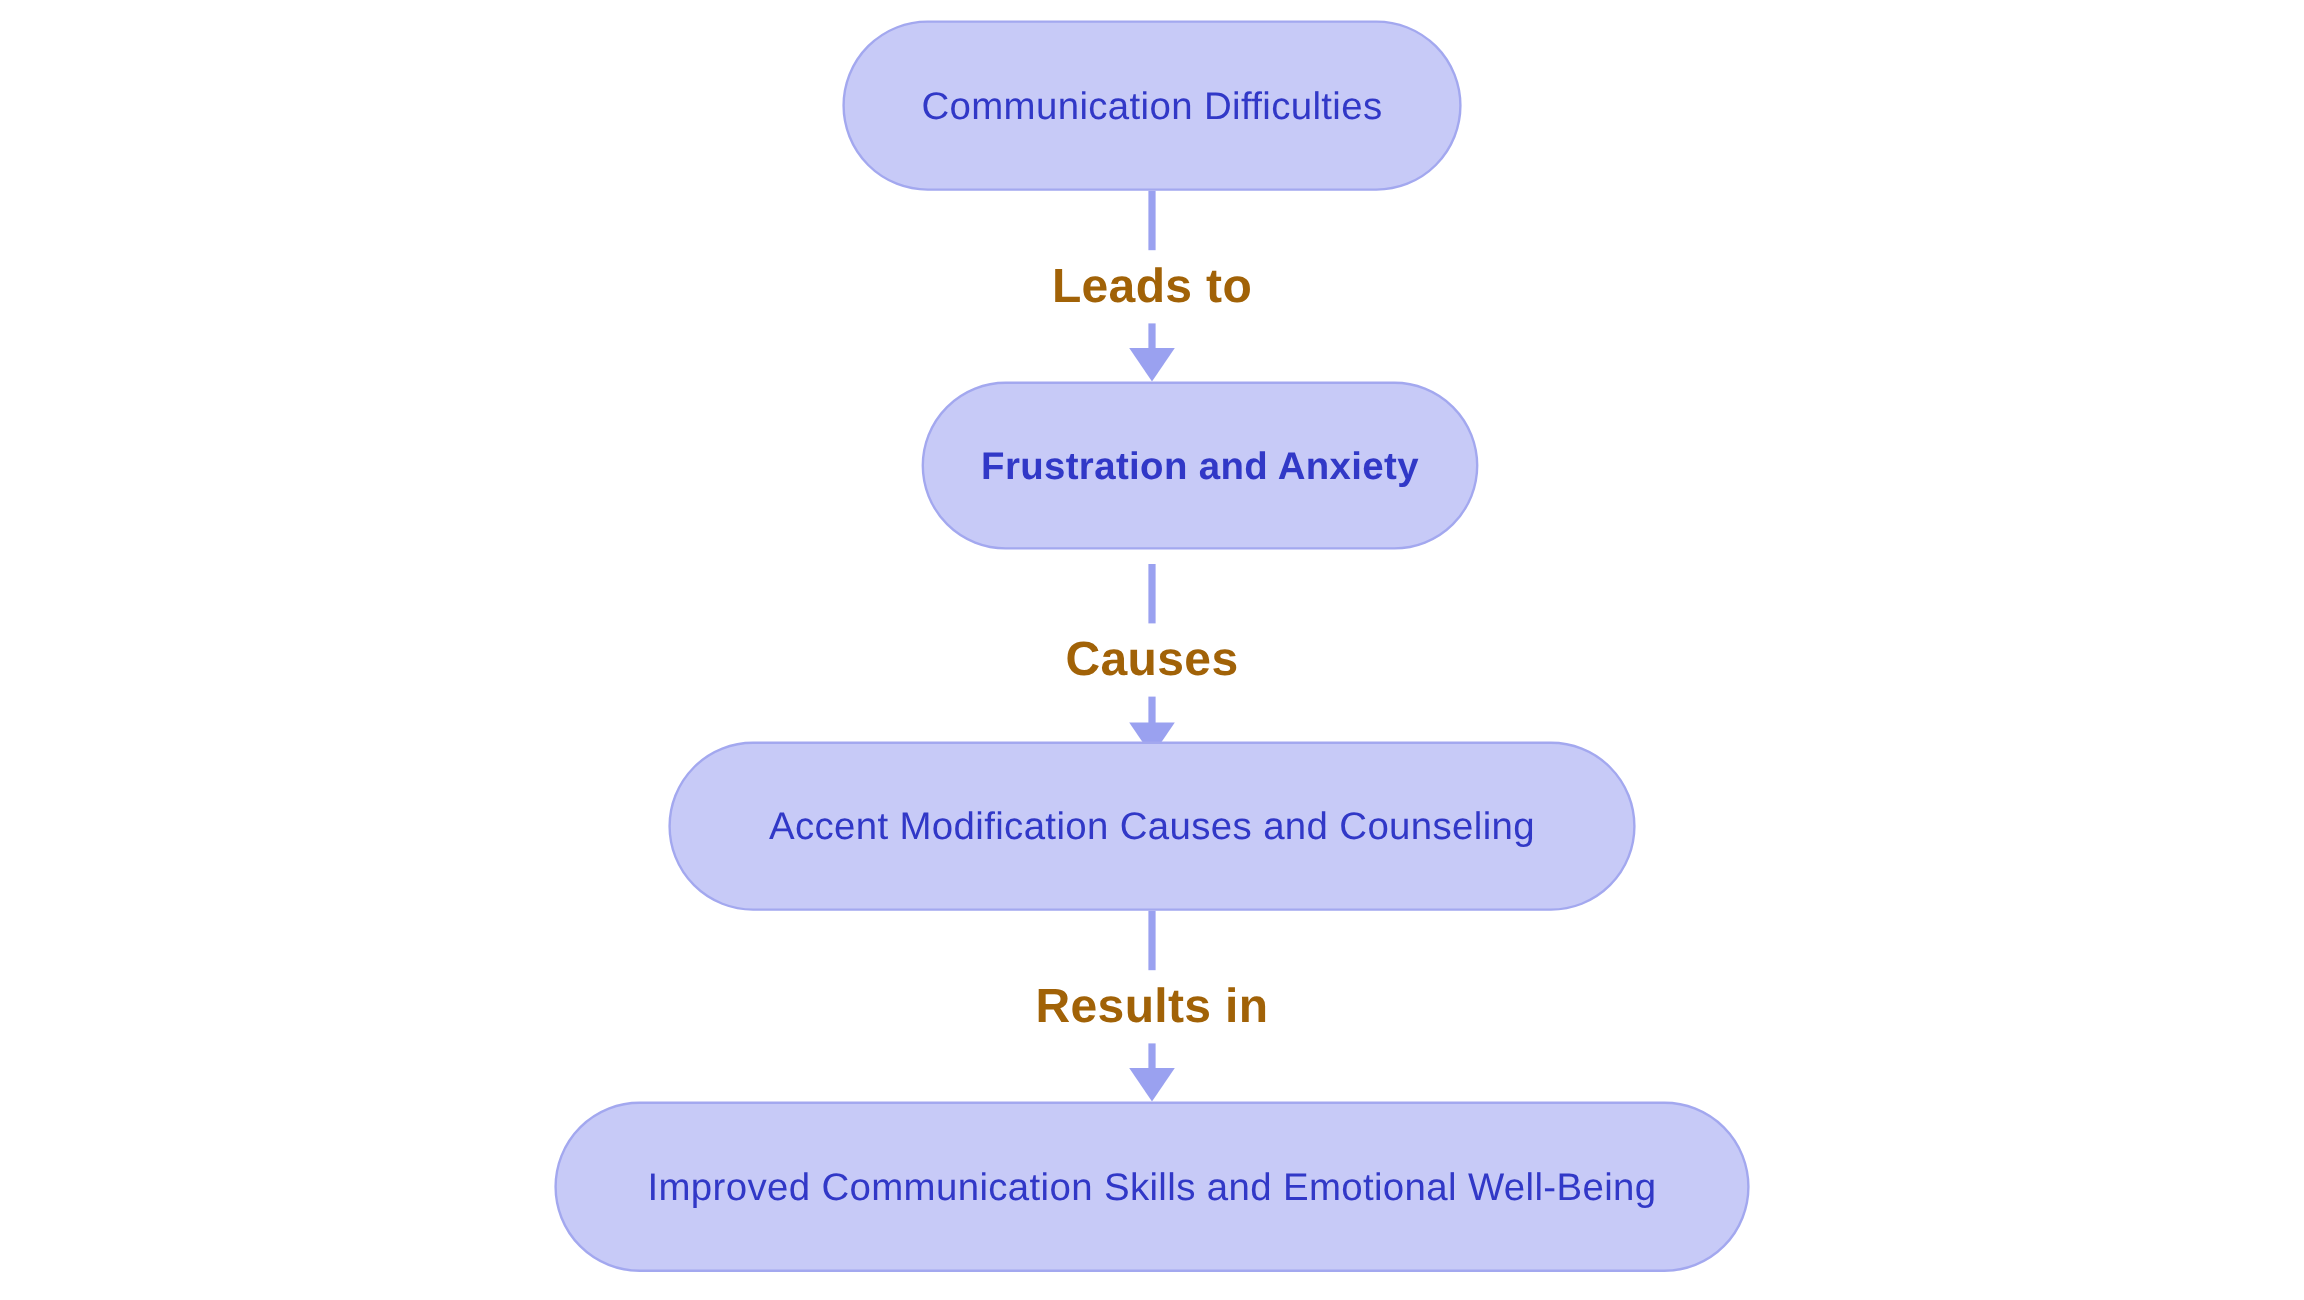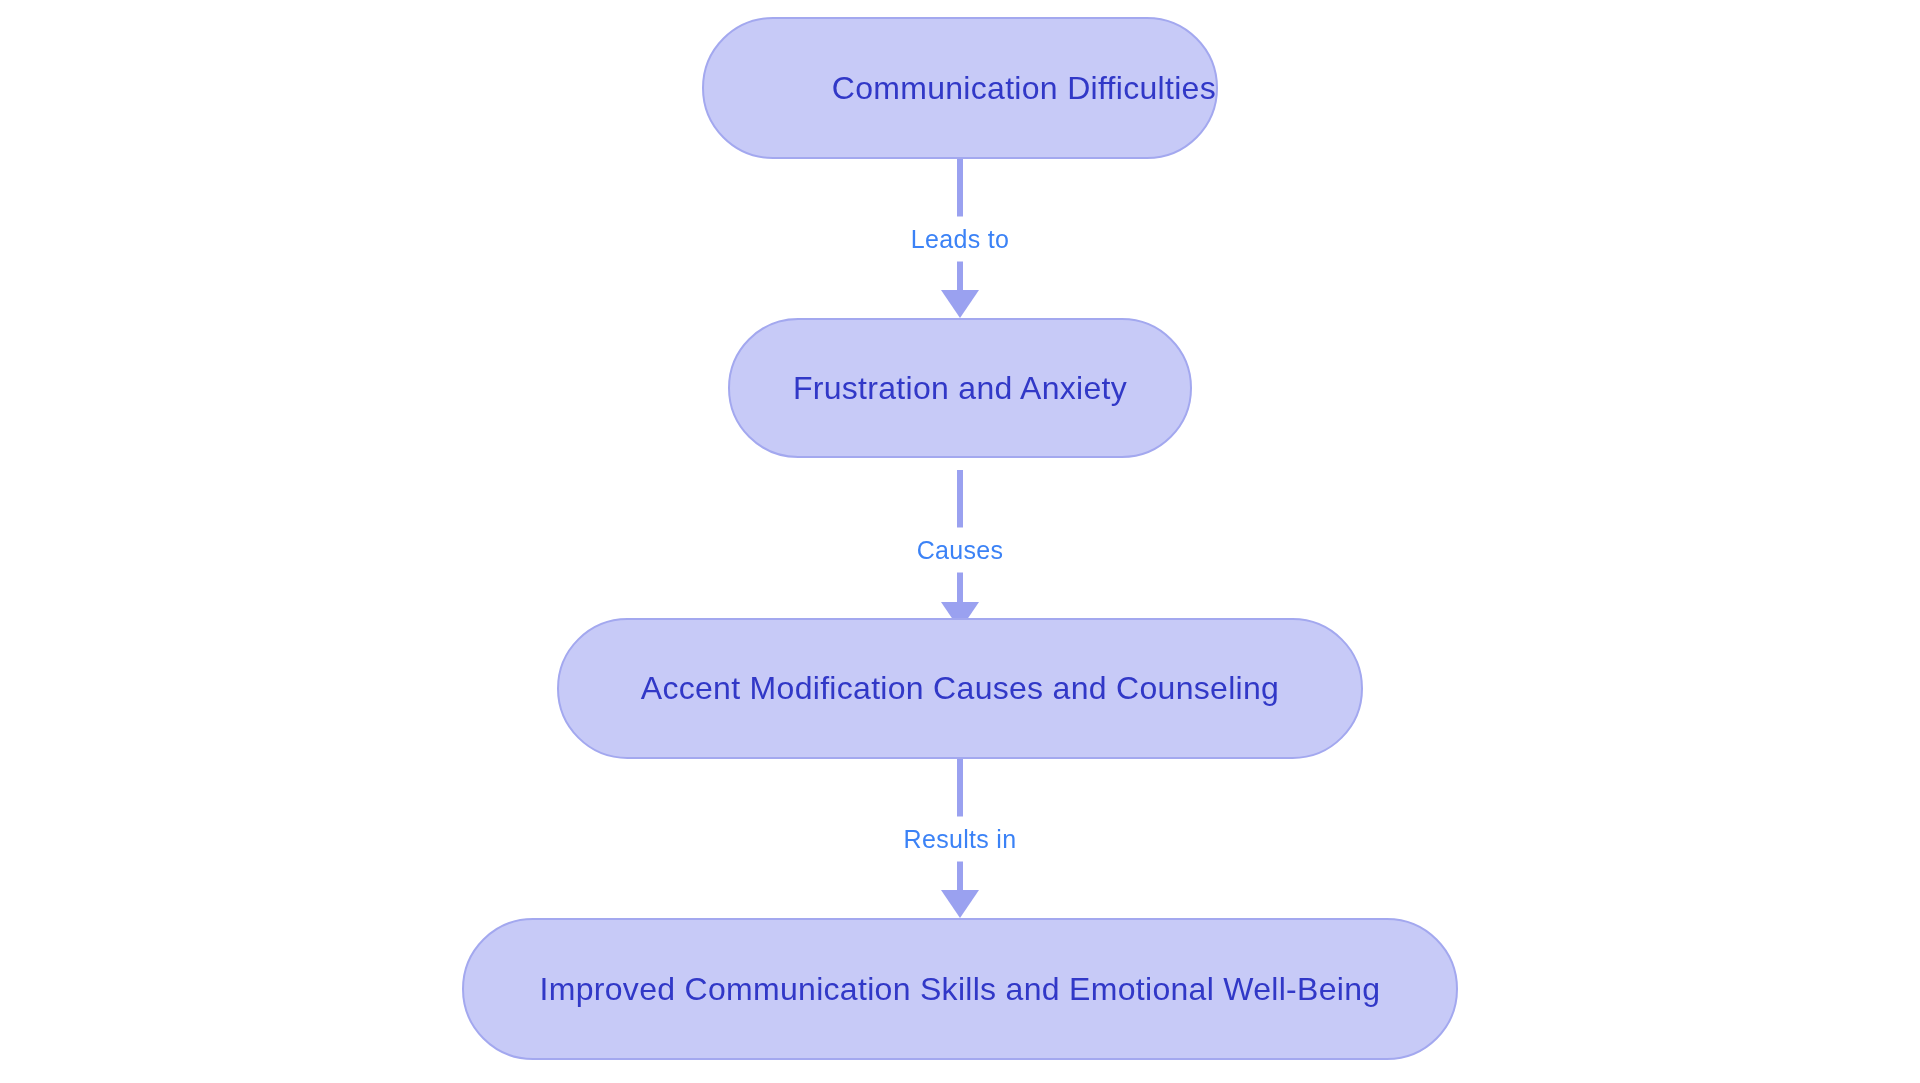--- a/index.html
+++ b/index.html
@@ -23,22 +23,22 @@
     border-radius: 71px;
     display: flex;
     align-items: center;
     justify-content: center;
     text-align: center;
     font-size: 32px;
     color: #3138c7;
     letter-spacing: 0.3px;
     white-space: nowrap;
   }
-  .node-1 { left: 702px; top: 17px;  width: 516px; height: 142px; justify-content: flex-end; }
-  .node-2 { left: 728px; top: 318px; width: 464px; height: 140px; }
+  .node-1 { left: 702px; top: 17px;  width: 516px; height: 142px; }
+  .node-2 { left: 768px; top: 318px; width: 464px; height: 140px; font-weight: bold; }
   .node-3 { left: 557px; top: 618px; width: 806px; height: 141px; }
   .node-4 { left: 462px; top: 918px; width: 996px; height: 142px; }
 
   .flow-edge {
     position: absolute;
     left: 840px;
     width: 240px;
   }
   .edge-1 { top: 159px; height: 159px; }
   .edge-2 { top: 458px; height: 160px; margin-top: 12px; }
@@ -64,24 +64,25 @@
     border-right: 19px solid transparent;
     border-top: 28px solid #9aa1f0;
   }
   .edge-label {
     position: absolute;
     left: 50%;
     top: 50%;
     transform: translate(-50%, -50%);
     background: #ffffff;
     padding: 8px 14px;
-    font-size: 25px;
-    color: #3b82f6;
+    font-size: 40px;
+    color: #a16207;
     letter-spacing: 0.3px;
     white-space: nowrap;
+    font-weight: bold;
   }
 </style>
 </head>
 <body>
 
 <div class="canvas">
 
   <div class="flow-node node-1">
     <span>Communication Difficulties</span>
   </div>

